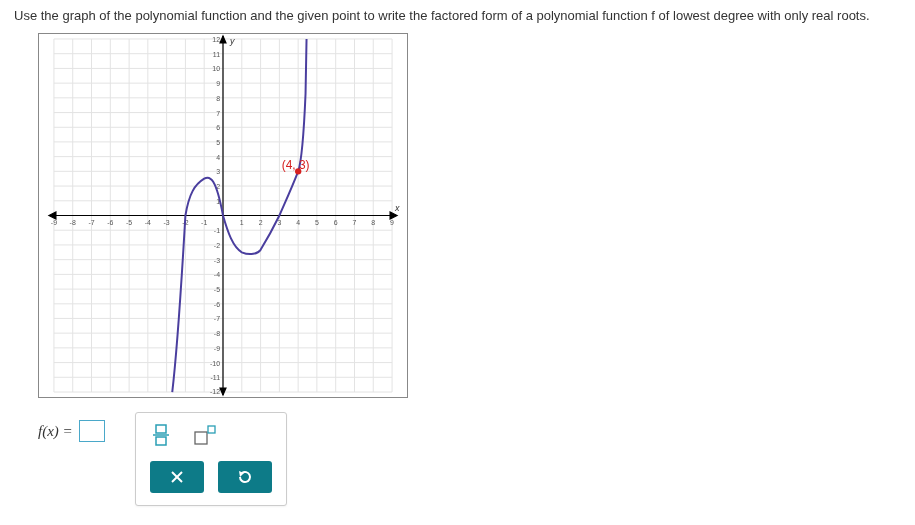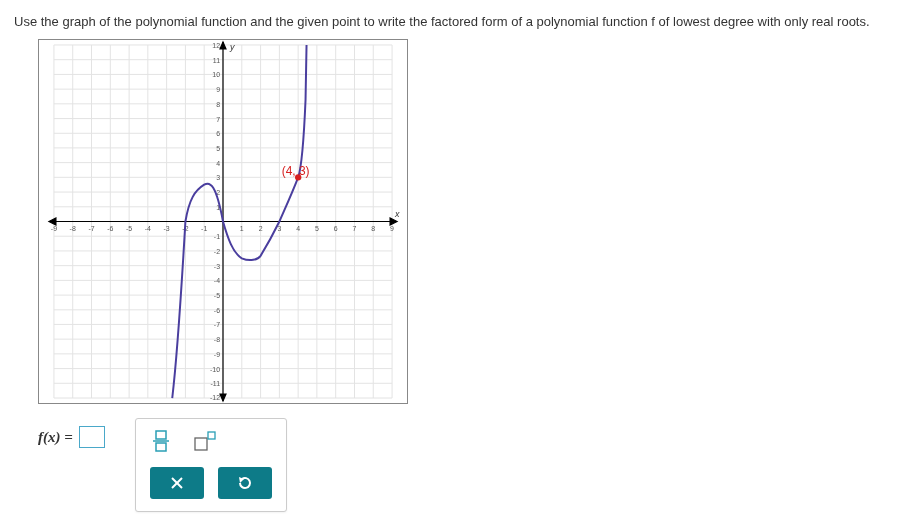--- a/index.html
+++ b/index.html
@@ -8,42 +8,40 @@
     background: #ffffff;
     width: 915px;
     height: 525px;
     padding: 8px 14px;
     position: relative;
   }
   .question-text {
     font-size: 13px;
     color: #333;
     margin-bottom: 10px;
-    margin-top: 6px;
   }
   .graph-container {
     width: 370px;
     height: 365px;
     border: 1px solid #888;
     margin-left: 24px;
     background: #fff;
     position: relative;
   }
   .graph-svg {
     width: 100%;
     height: 100%;
     display: block;
   }
   .answer-row {
     display: flex;
     align-items: flex-start;
     margin-top: 14px;
     margin-left: 24px;
     gap: 30px;
-    font-weight: bold;
   }
   .fx-box {
     display: flex;
     align-items: center;
     font-family: 'Times New Roman', serif;
     font-size: 15px;
     font-style: italic;
     color: #333;
     padding-top: 8px;
   }

